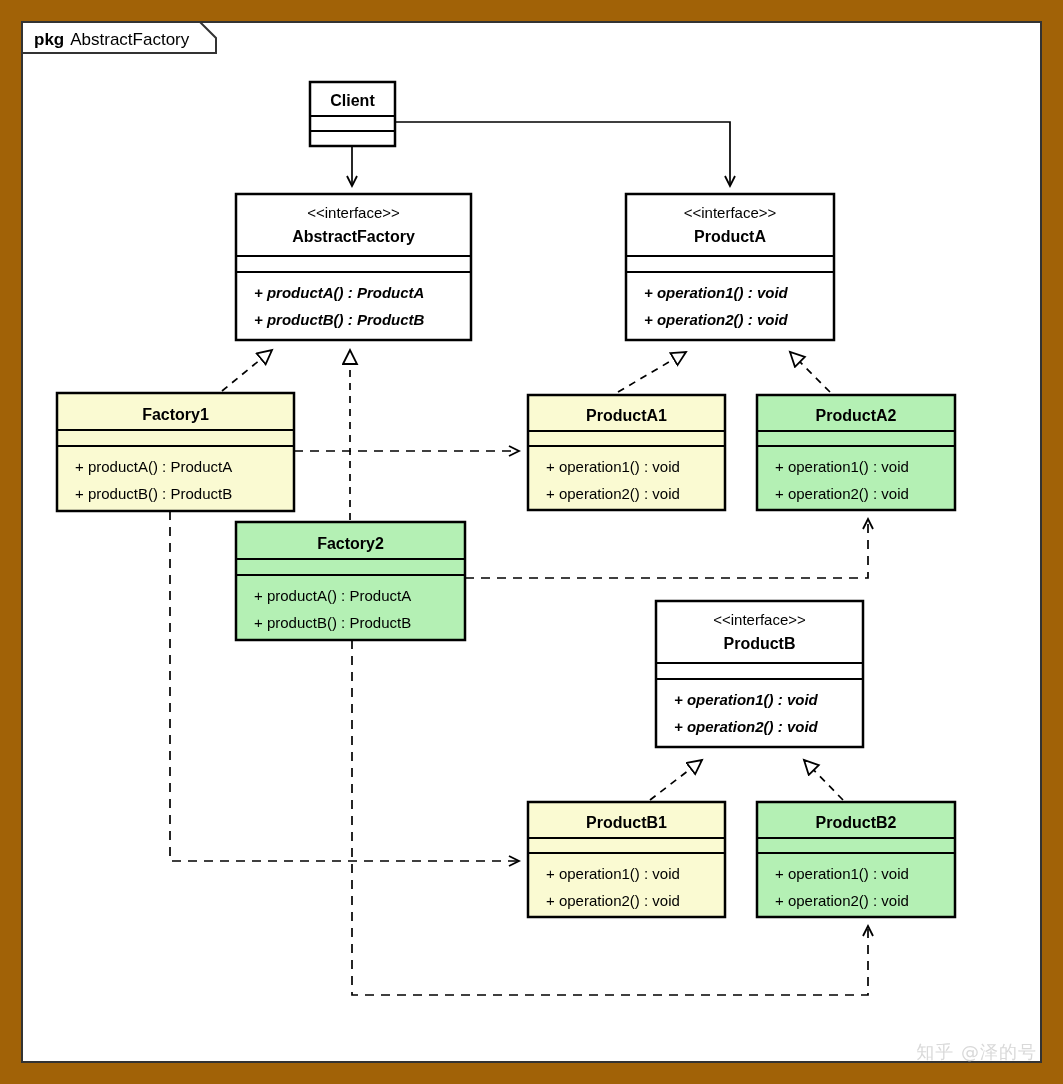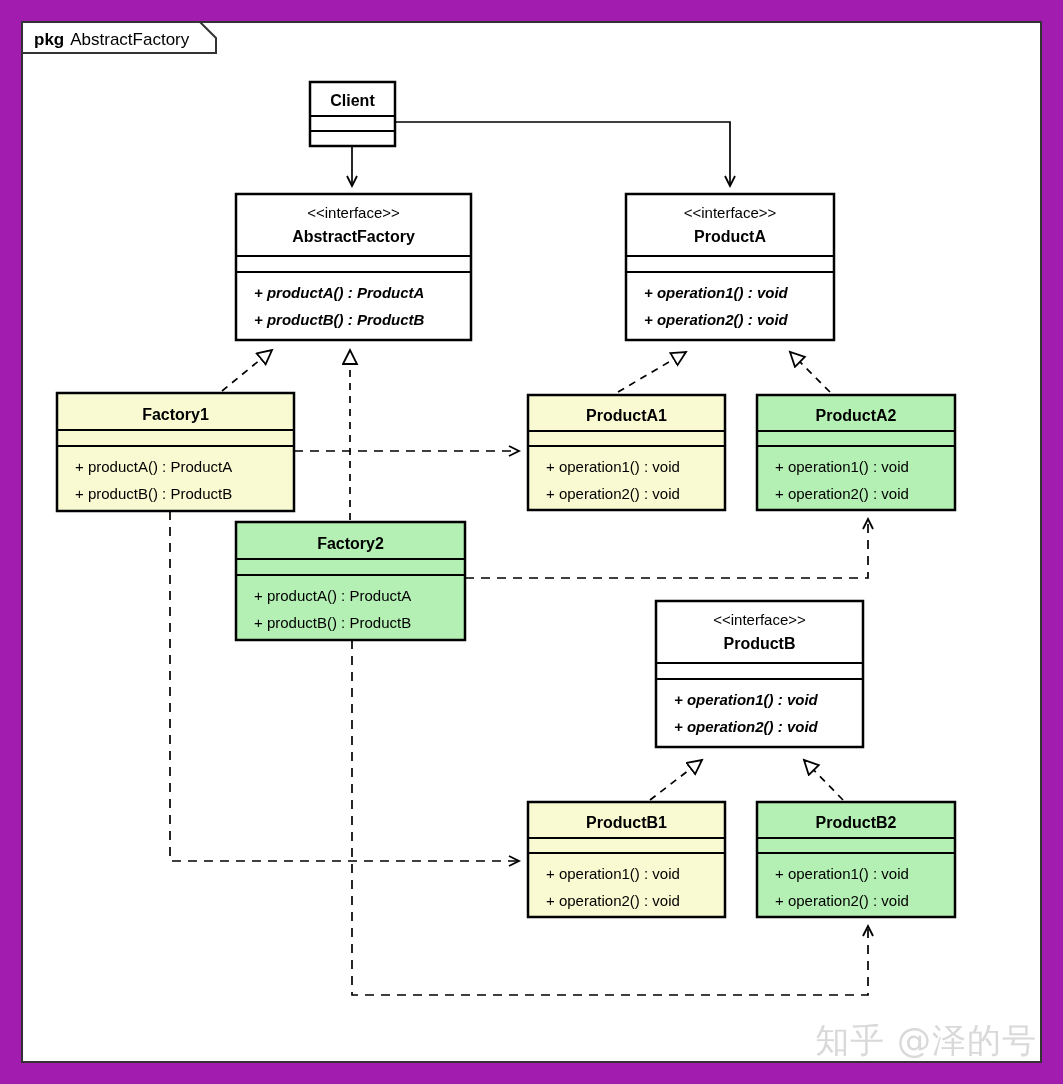--- a/index.html
+++ b/index.html
@@ -5,21 +5,21 @@
   html, body {
     margin: 0;
     padding: 0;
     background: #ffffff;
     font-family: "Liberation Sans", sans-serif;
   }
   #canvas {
     position: relative;
     width: 1063px;
     height: 1084px;
-    background: #a21caf;
+    background: #a16207;
     overflow: hidden;
     text-decoration: underline;
   }
   svg#diagram {
     position: absolute;
     left: 0;
     top: 0;
     width: 1063px;
     height: 1084px;
   }
@@ -46,21 +46,21 @@
     fill: #000000;
   }
   .cls-member.abstract {
     font-style: italic;
     font-weight: bold;
   }
   .watermark {
     position: absolute;
     right: 26px;
     bottom: 20px;
-    font-size: 34px;
+    font-size: 18px;
     color: #d9d9d9;
     font-family: "DejaVu Sans", sans-serif;
     letter-spacing: 1px;
     user-select: none;
   }
 </style>
 </head>
 <body>
 
 <div id="canvas">

